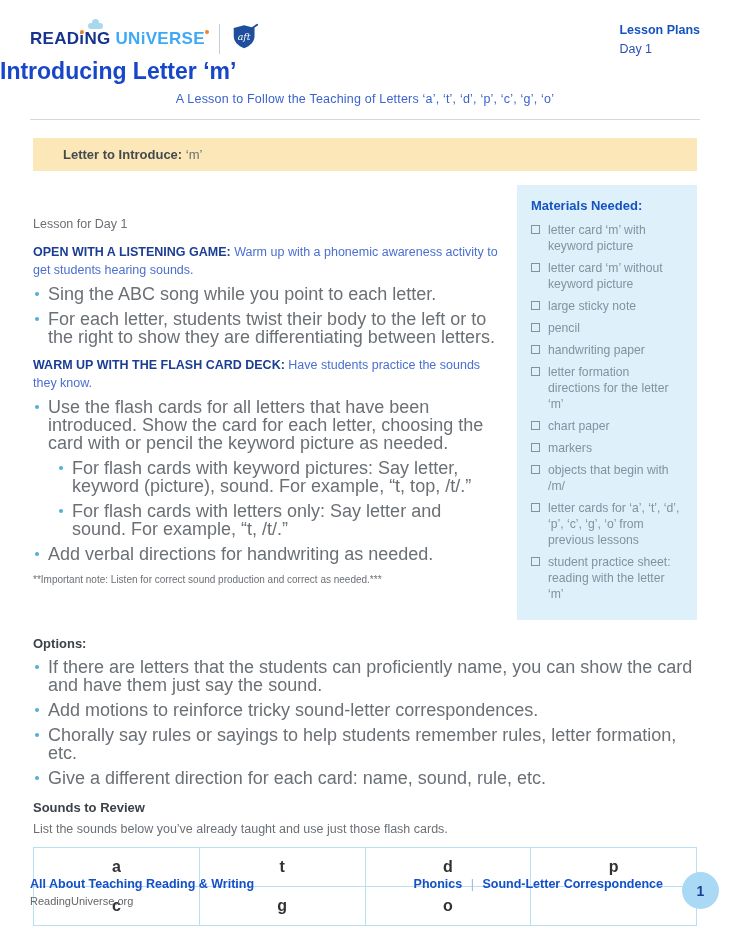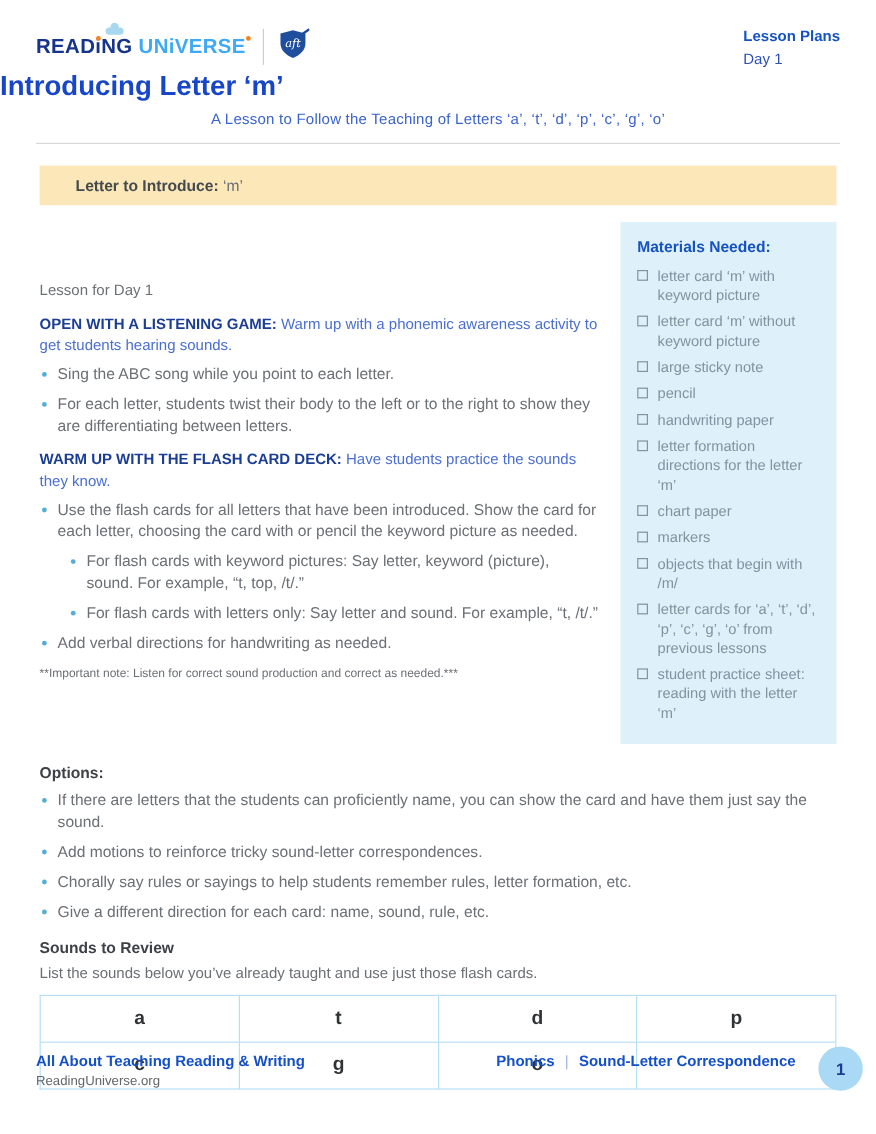--- a/index.html
+++ b/index.html
@@ -33,21 +33,21 @@
   .banner-value { color:#6b7075; }
 
   
   .content-row { display:flex; margin:14px 33px 0 33px; gap:17px; align-items:center; }
   .left-col { flex:1; min-width:0; }
   .lesson-intro { color:#6b7075; font-size:12.5px; margin:2px 0 12px 0; }
   .section-head { font-size:12.5px; line-height:18px; margin:10px 0 6px 0; }
   .head-strong { color:#1b3e94; font-weight:bold; }
   .head-lead { color:#4a6fd0; }
   ul.bullets { list-style:none; margin:0 0 2px 0; }
-  li.bullet { display:flex; color:#6b7075; font-size:13px; line-height:18px; margin:0 0 7px 0; }
+  li.bullet { display:flex; color:#6b7075; font-size:18px; line-height:18px; margin:0 0 7px 0; }
   li.bullet .dot { flex:none; width:4px; height:4px; border-radius:50%; background:#56aed6; margin:7px 9px 0 2px; }
   ul.sub-bullets { list-style:none; margin:0 0 2px 24px; }
   .note { color:#6b7075; font-size:10px; line-height:18px; margin-top:8px; }
 
   
   .sidebar { width:180px; flex:none; background:#def0fa; padding:13px 14px 12px 14px; }
   .sidebar-title { color:#1553c0; font-weight:bold; font-size:13px; margin-bottom:9px; }
   .material { display:flex; font-size:12.2px; color:#8193a0; line-height:16px; margin-bottom:6px; }
   .checkbox { flex:none; width:9px; height:9px; border:1.3px solid #8193a0; margin:3px 8px 0 0; background:transparent; }
 

